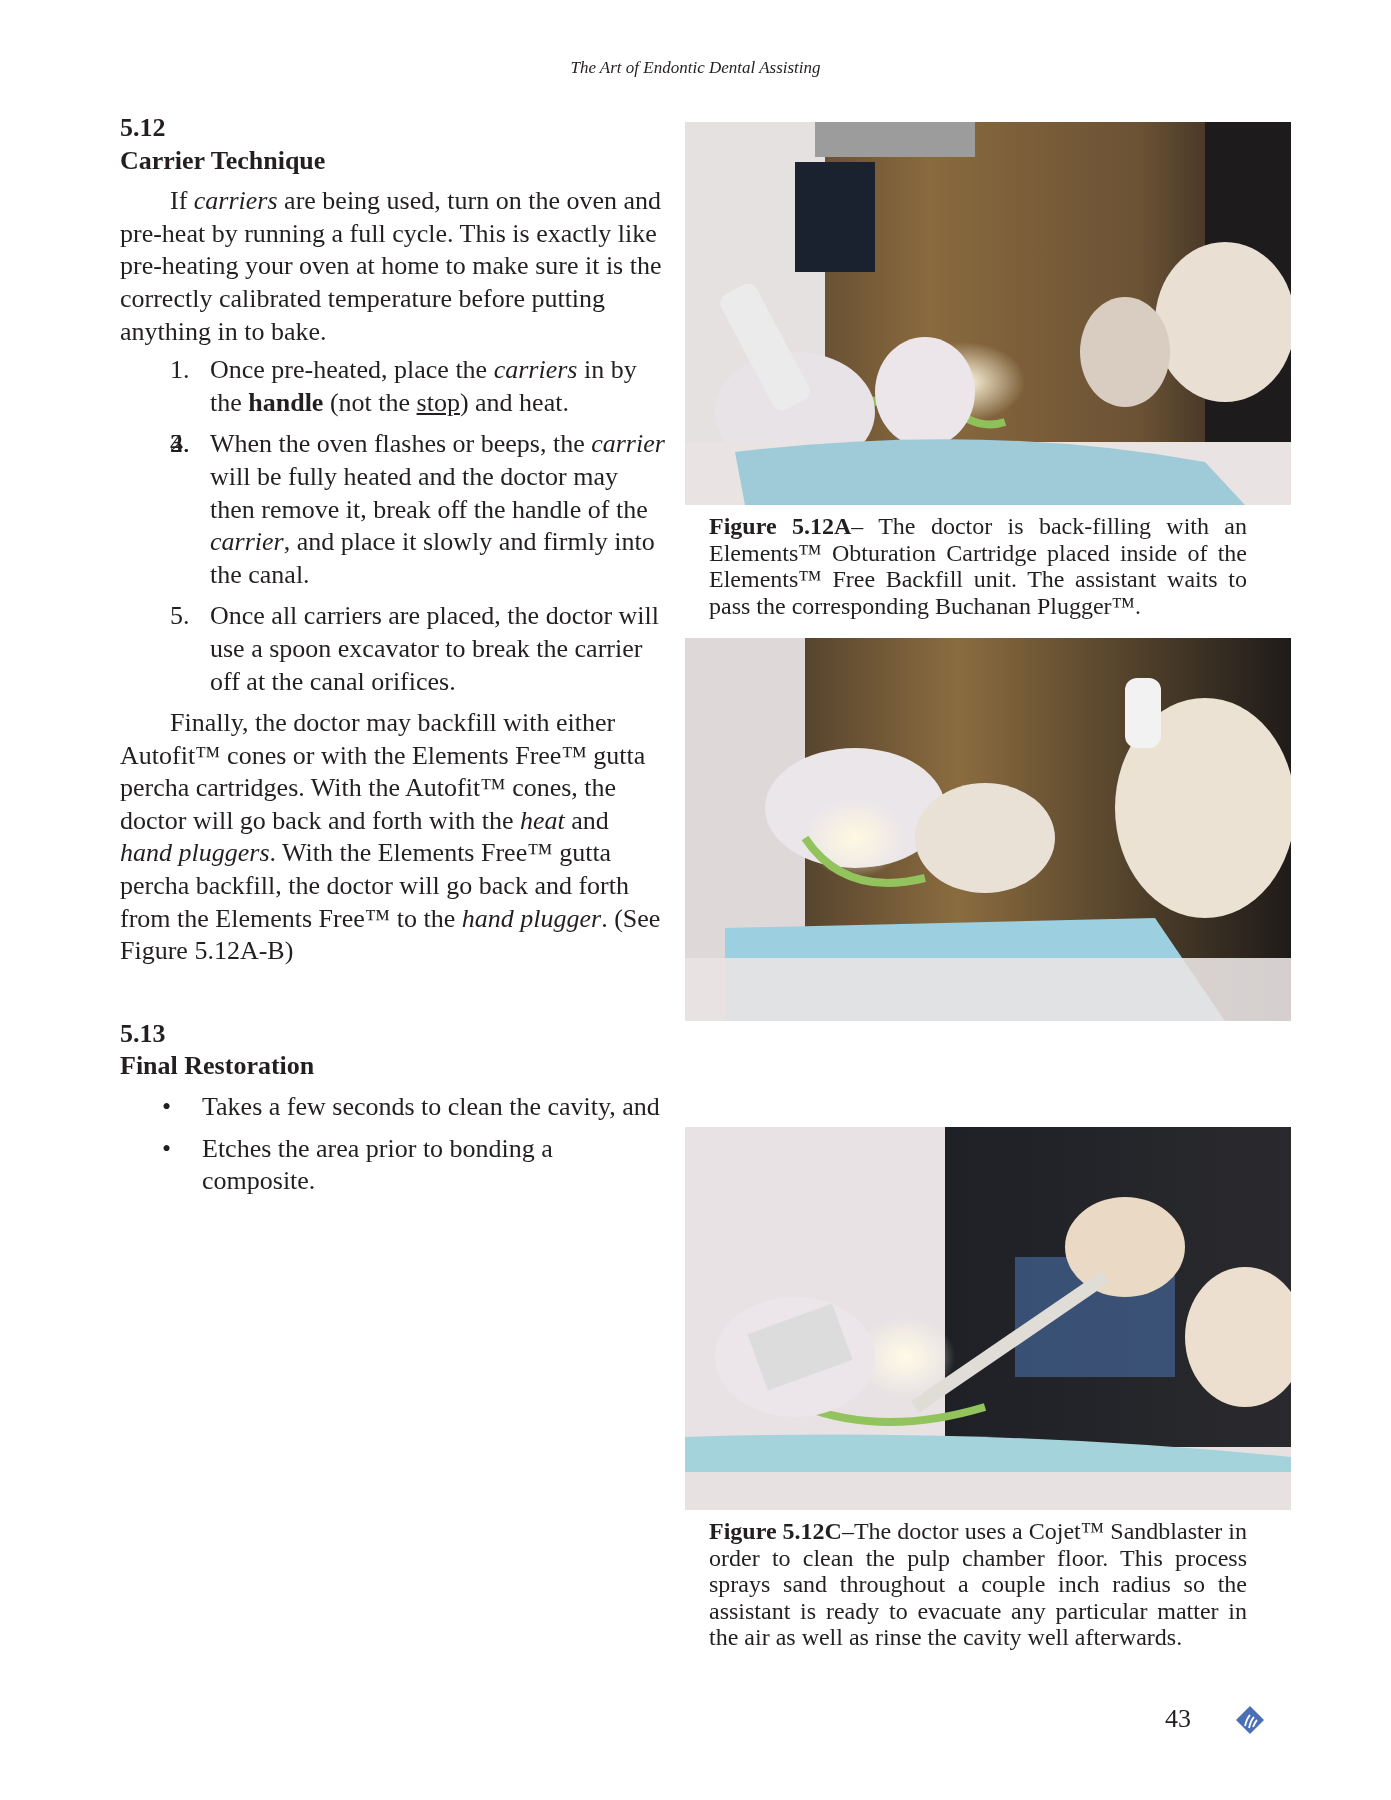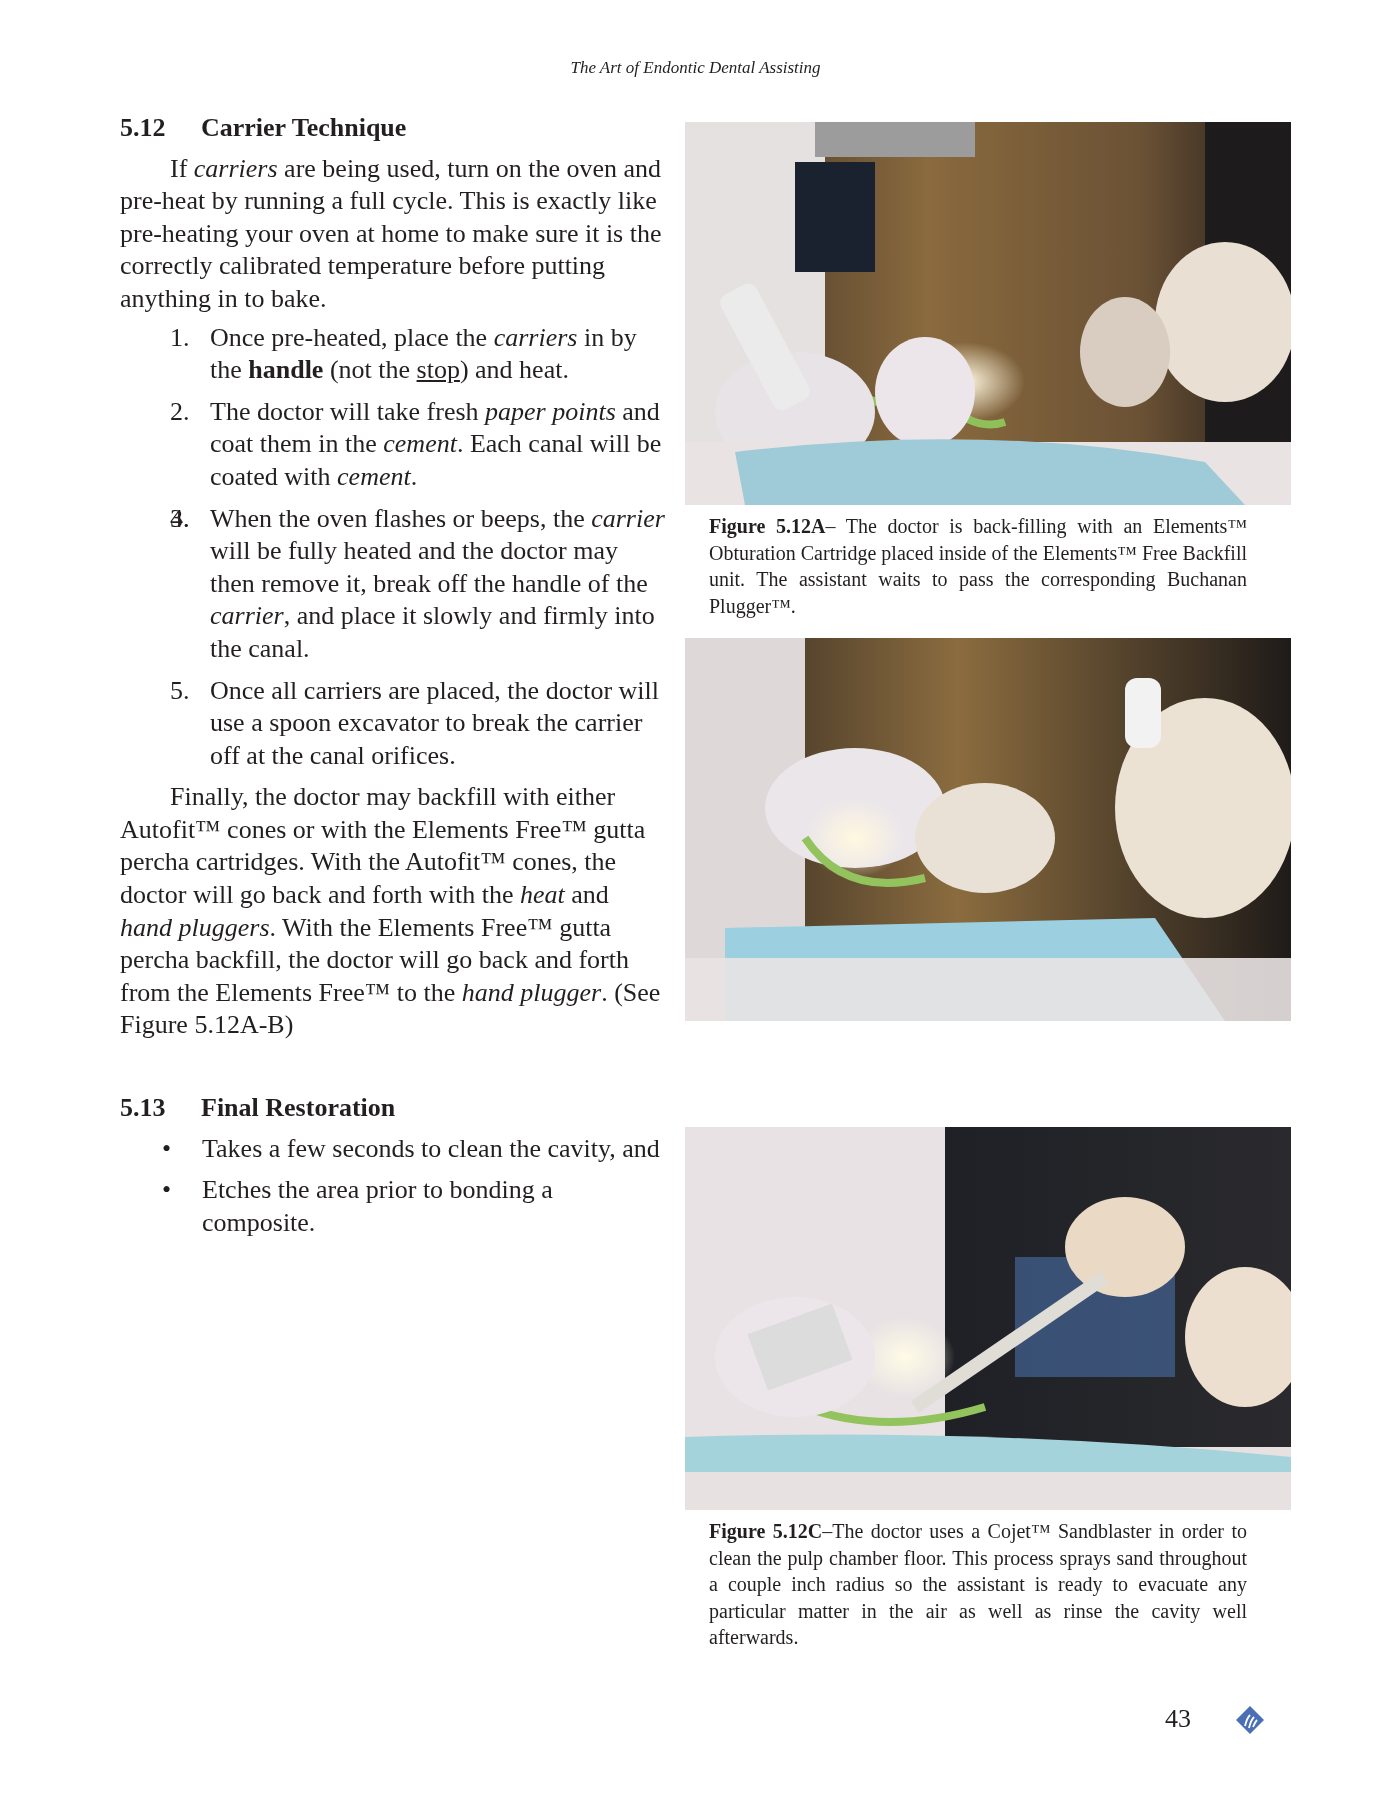--- a/index.html
+++ b/index.html
@@ -1,51 +1,51 @@
 <!DOCTYPE html>
 <html><head>
 <meta charset="utf-8">
 <style>
   html, body { margin:0; padding:0; background:#ffffff; }
   body { width:1391px; height:1800px; position:relative; overflow:hidden;
          font-family:"Liberation Serif","DejaVu Serif",serif; color:#231f20; }
   .running-head { position:absolute; top:58px; left:0; width:1391px; text-align:center;
                   font-style:italic; font-size:17px; }
   .leftcol { position:absolute; left:120px; top:112px; width:545px; font-size:26px; line-height:32.6px; }
-  .sec-head { font-weight:bold; font-size:26px; margin:0 0 8px 0; display:flex; }
+  .sec-head { font-weight:bold; font-size:26px; margin:0 0 8px 0; display:flex;flex-direction:column; }
   .sec-num { width:81px; }
   p.body { margin:0; text-indent:50px; }
   ol.steps { list-style:none; margin:6px 0 0 0; padding:0 0 0 50px; }
   ol.steps li { position:relative; padding-left:40px; margin-bottom:9px; }
   ol.steps li .num { position:absolute; left:0; top:0; }
   ul.bullets { list-style:none; margin:8px 0 0 0; padding:0 0 0 42px; }
   ul.bullets li { position:relative; padding-left:40px; margin-bottom:9px; }
   ul.bullets li .dot { position:absolute; left:0; top:0; }
   .sec-gap { height:50px; }
   .fig { position:absolute; left:685px; width:606px; }
   .photo { width:606px; height:383px; position:relative; overflow:hidden; }
-  .caption { width:538px; margin-left:24px; margin-top:8px; font-size:20px; line-height:26.5px; text-align:justify; }
+  .caption { width:538px; margin-left:24px; margin-top:8px; font-size:24px; line-height:26.5px; text-align:justify; }
   .caption b { font-weight:bold; }
   .page-num { position:absolute; left:1165px; top:1704px; font-size:26px; }
   .logo { position:absolute; left:1236px; top:1706px; width:28px; height:28px; }
 </style>
 </head>
 <body>
 
 <div class="running-head">The Art of Endontic Dental Assisting</div>
 
 <div class="leftcol">
   <div class="sec-head">
     <span class="sec-num">5.12</span>
     <span>Carrier Technique</span>
   </div>
   <p class="body rich"><span>If </span><i>carriers</i><span> are being used, turn on the oven and pre-heat by running a full cycle. This is exactly like pre-heating your oven at home to make sure it is the correctly calibrated temperature before putting anything in to bake.</span></p>
   <ol class="steps">
     <li><span class="num">1.</span><span class="rich"><span>Once pre-heated, place the </span><i>carriers</i><span> in by the </span><b>handle</b><span> (not the </span><u>stop</u><span>) and heat.</span></span></li>
-    <li><span class="num">2.</span><span class="rich"><span>The doctor will take fresh </span><i>paper points</i><span> and coat them in the </span><i>cement</i><span>.  Each canal will be coated with </span><i>cement</i><span>.</span></span></li>
+    <li><span class="num">2.</span></li>
     <li><span class="num">3.</span></li>
     <li><span class="num">4.</span><span class="rich"><span>When the oven flashes or beeps, the </span><i>carrier</i><span> will be fully heated and the doctor may then remove it, break off the handle of the </span><i>carrier</i><span>, and place it slowly and firmly into the canal.</span></span></li>
     <li><span class="num">5.</span><span class="rich"><span>Once all carriers are placed, the doctor will use a spoon excavator to break the carrier off at the canal orifices.</span></span></li>
   </ol>
   <p class="body rich"><span>Finally, the doctor may backfill with either Autofit™ cones or with the Elements Free™ gutta percha cartridges. With the Autofit™ cones, the doctor will go back and forth with the </span><i>heat</i><span> and </span><i>hand pluggers</i><span>. With the Elements Free™ gutta percha backfill, the doctor will go back and forth from the Elements Free™ to the </span><i>hand plugger</i><span>. (See Figure 5.12A-B)</span></p>
 
   <div class="sec-gap"></div>
   <div class="sec-head">
     <span class="sec-num">5.13</span>
     <span>Final Restoration</span>

